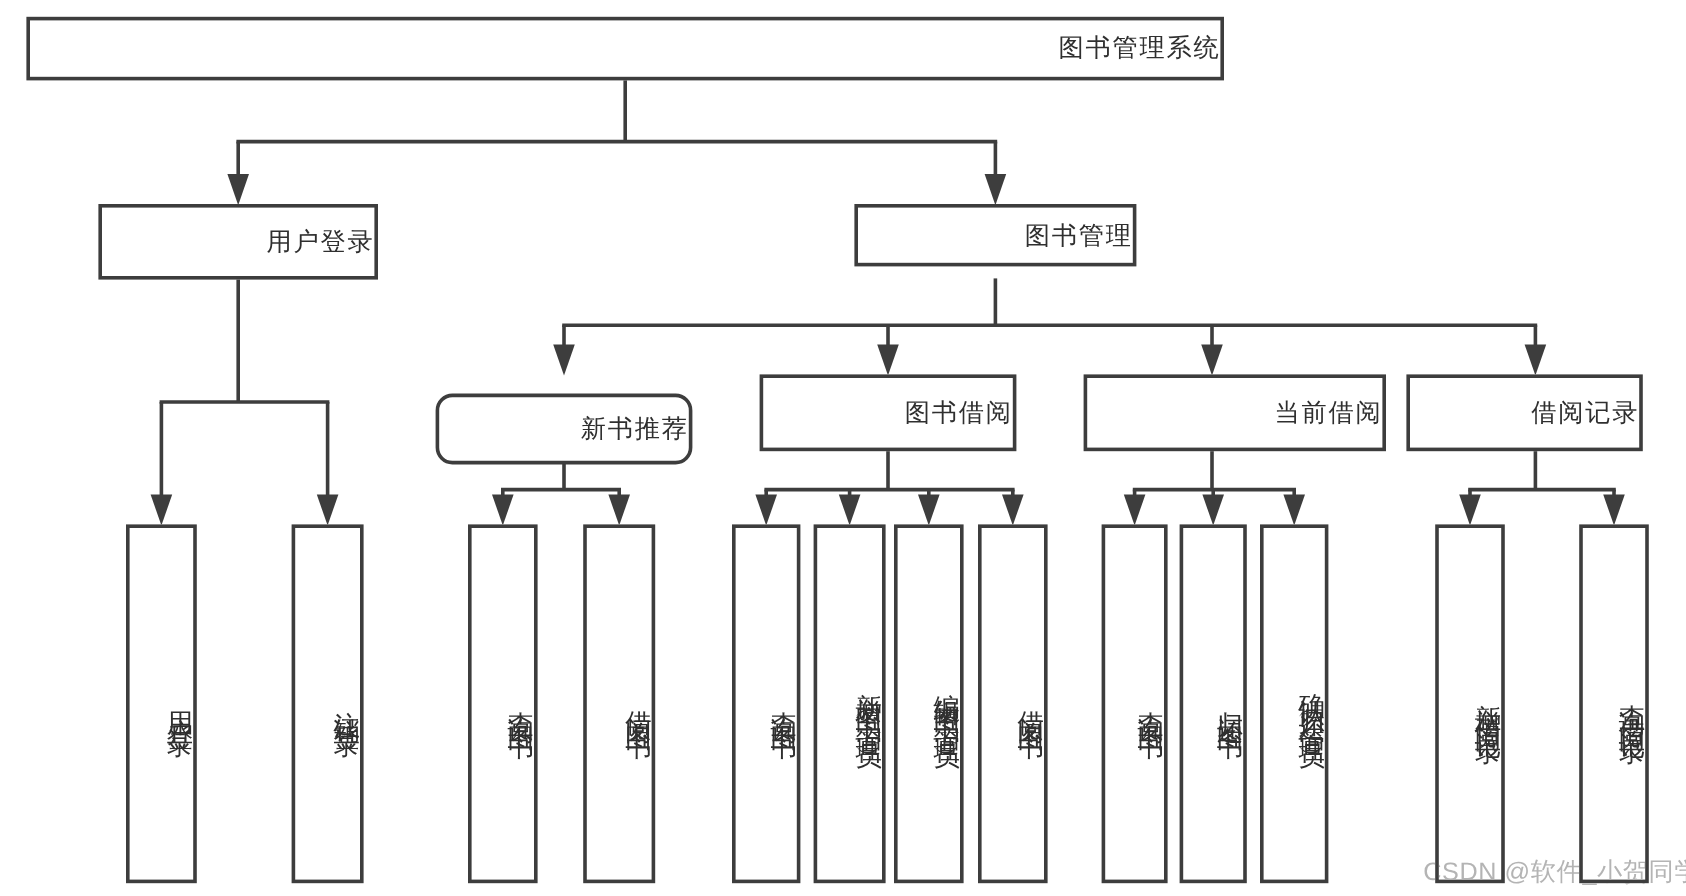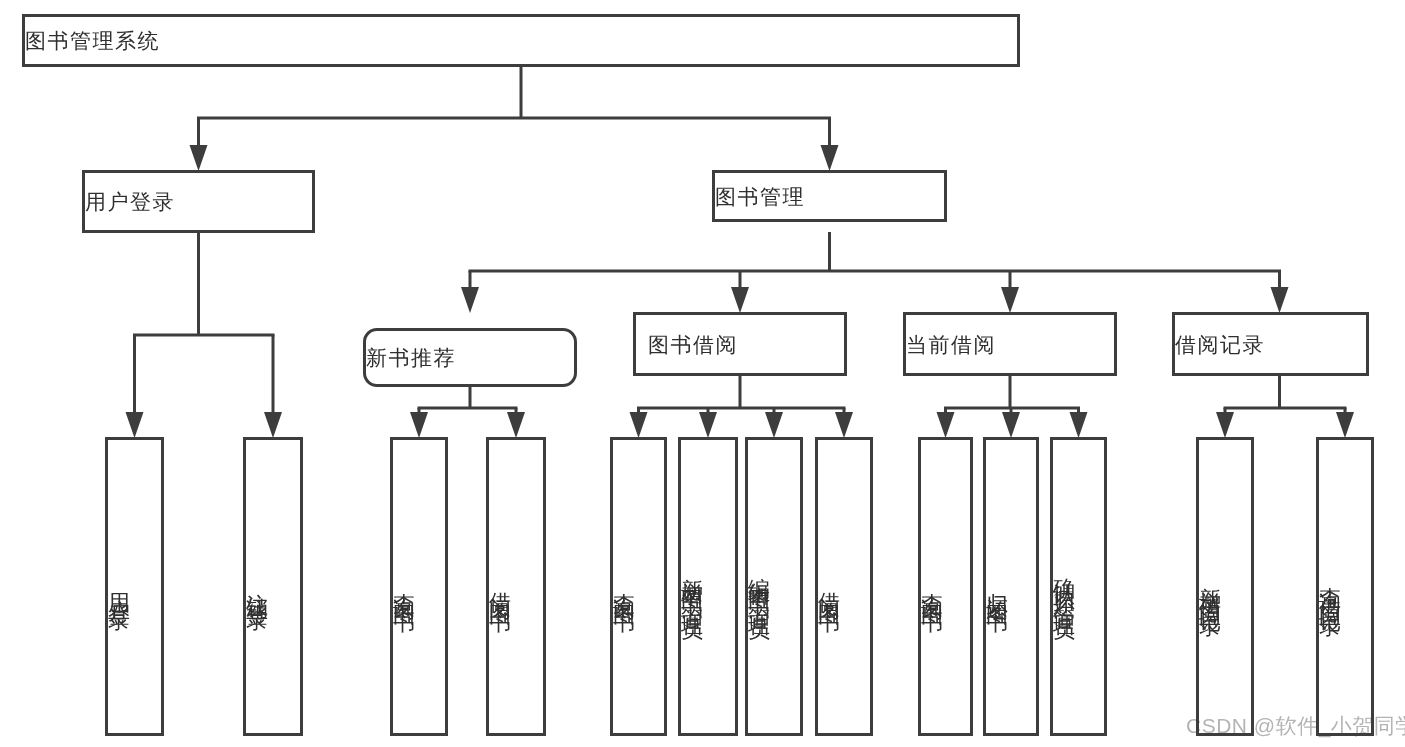--- a/index.html
+++ b/index.html
@@ -7,21 +7,21 @@
   .canvas {
     position:relative; width:1405px; height:747px;
     background:var(--bg); overflow:hidden;
     font-family:"Liberation Sans", sans-serif;
   }
   .canvas svg { position:absolute; left:0; top:0; }
   .node {
     position:absolute; box-sizing:border-box;
     border:3px solid var(--line-color);
     background:#fff; color:var(--text-color);
-    display:flex; align-items:center; justify-content:flex-start;
+    display:flex; align-items:center; justify-content:flex-end;
   }
   .node.h span { font-size:21px; letter-spacing:1.5px; line-height:1; }
   .node.v span {
     writing-mode:vertical-rl; text-orientation:mixed;
     font-size:22px; letter-spacing:6px; line-height:1;
   }
   .watermark {
     position:absolute; left:1186px; top:712px;
     font-size:21px; letter-spacing:0.5px; white-space:nowrap;
     color:#b4b4b4; mix-blend-mode:darken;
@@ -94,21 +94,21 @@
       </div>
       <div class="node h" style="left: 712px; top: 170px; width: 235px; height: 52px;">
         <span>图书管理</span>
       </div>
       <div class="node h" style="left: 363px; top: 328px; width: 214px; height: 59px; border-radius: 14px;">
         <span>新书推荐</span>
       </div>
       <div class="node h" style="left: 633px; top: 312px; width: 214px; height: 64px; padding-left: 12px;">
         <span>图书借阅</span>
       </div>
-      <div class="node h" style="left: 903px; top: 312px; width: 214px; height: 64px;">
+      <div class="node h" style="left: 903px; top: 312px; width: 252px; height: 64px;">
         <span>当前借阅</span>
       </div>
       <div class="node h" style="left: 1172px; top: 312px; width: 197px; height: 64px;">
         <span>借阅记录</span>
       </div>
       <div class="node v" style="left: 105px; top: 437px; width: 59px; height: 299px;">
         <span>用户登录</span>
       </div>
       <div class="node v" style="left: 243px; top: 437px; width: 60px; height: 299px;">
         <span>注销登录</span>

